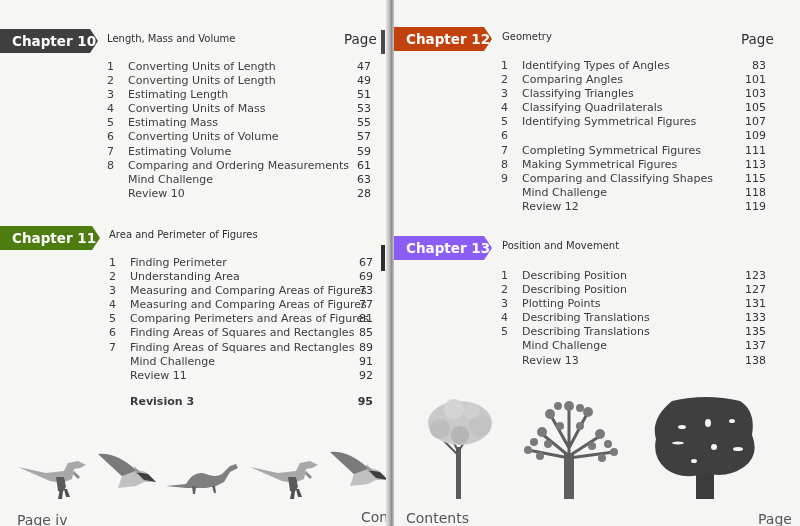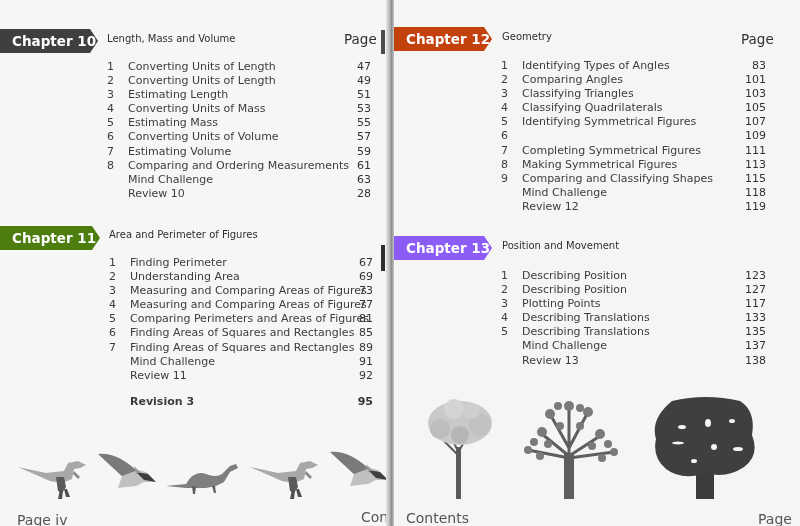--- a/index.html
+++ b/index.html
@@ -269,21 +269,21 @@
         <span class="pg">123</span>
       </li>
     <li>
         <span class="num">2</span>
         <span class="label" style="left:21px">Describing Position</span>
         <span class="pg">127</span>
       </li>
     <li>
         <span class="num">3</span>
         <span class="label" style="left:21px">Plotting Points</span>
-        <span class="pg">117</span>
+        <span class="pg">131</span>
       </li>
     <li>
         <span class="num">4</span>
         <span class="label" style="left:21px">Describing Translations</span>
         <span class="pg">133</span>
       </li>
     <li>
         <span class="num">5</span>
         <span class="label" style="left:21px">Describing Translations</span>
         <span class="pg">135</span>

